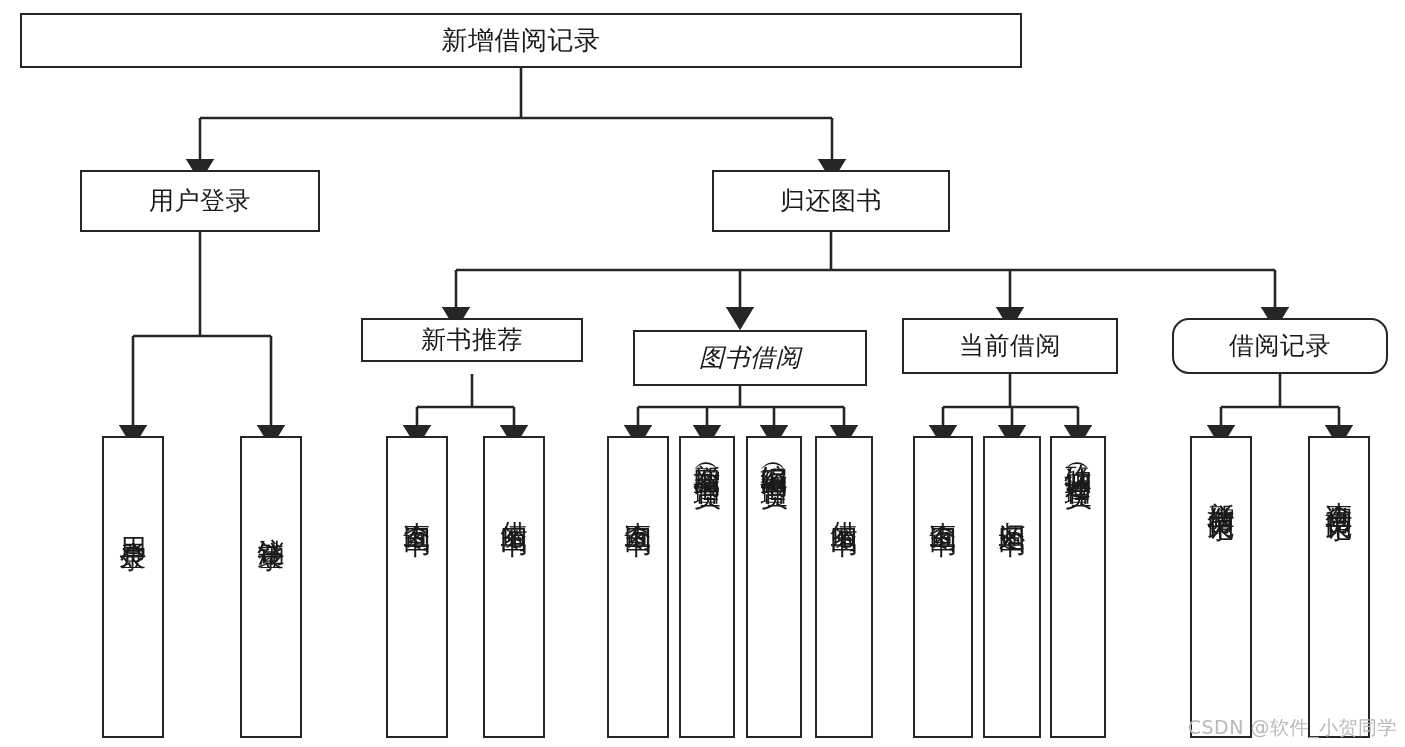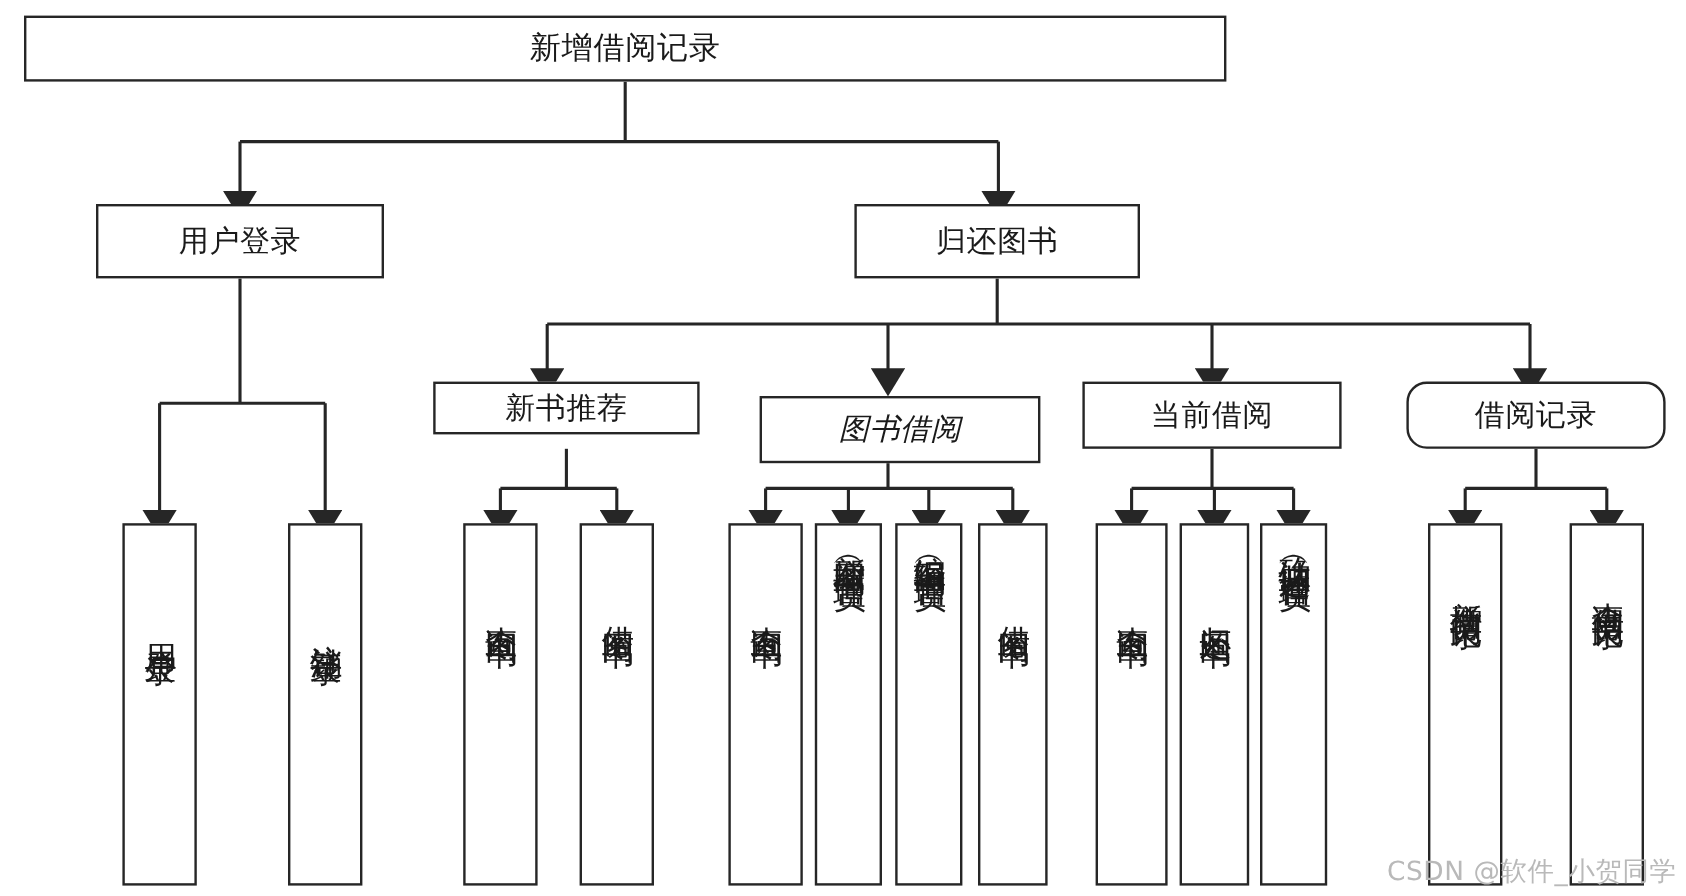--- a/index.html
+++ b/index.html
@@ -58,21 +58,21 @@
     font-size:27px;
     line-height:1.18;
     letter-spacing:3px;
     white-space:nowrap;
     text-align:left;
   }
   .watermark{
     position:absolute;
     right:8px;
     bottom:6px;
-    font-size:22px;
+    font-size:19px;
     color:#b9b9b9;
     letter-spacing:0.5px;
     z-index:5;
     white-space:nowrap;
     font-family:"DejaVu Sans","Liberation Sans",sans-serif;
   }
 </style>
 </head>
 <body>
 

